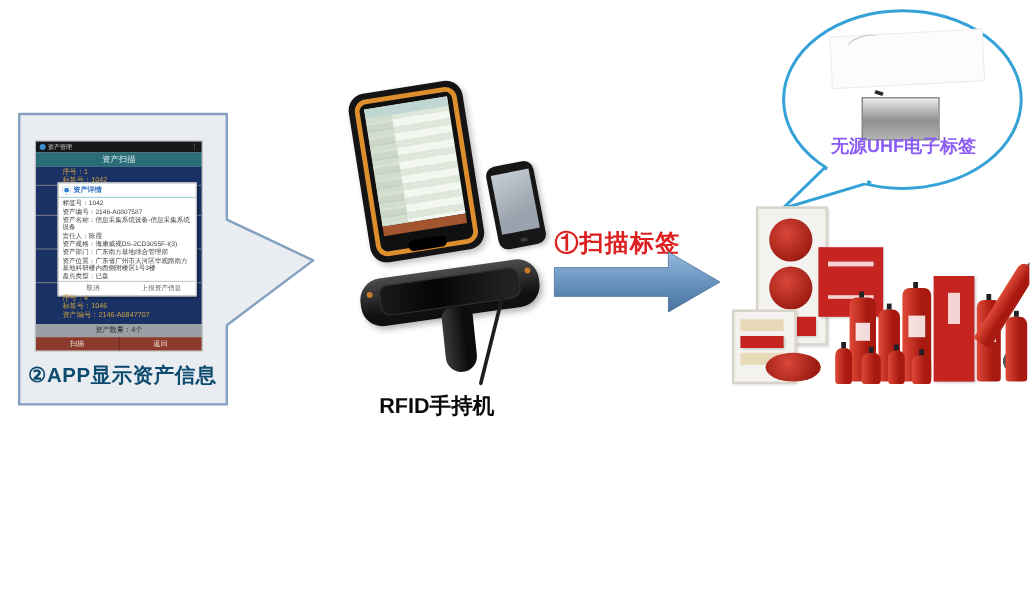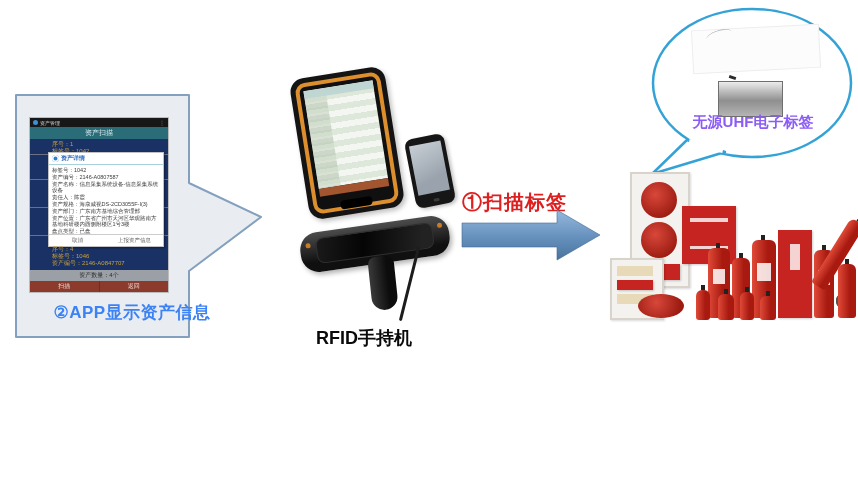--- a/index.html
+++ b/index.html
@@ -3,21 +3,21 @@
 <meta charset="utf-8">
 <style>
   html,body{margin:0;padding:0;background:#ffffff;}
   #stage{position:relative;width:858px;height:504px;background:#ffffff;overflow:hidden;
          font-family:"Liberation Sans",sans-serif;}
   .abs{position:absolute;}
 
   
   #callout-svg{left:10px;top:90px;}
   #left-caption{left:16px;top:301px;width:172px;text-align:center;
-    font-size:17px;font-weight:bold;color:#3b82f6;letter-spacing:0.5px;padding-left:30px;}
+    font-size:17px;font-weight:bold;color:#0c4a6e;letter-spacing:0.5px;}
 
   
   #phone{left:30px;top:118px;width:138px;height:174px;background:#cfcfcf;box-shadow:0 0 0 1px #bbb;}
   .p-status{height:9px;background:#171717;display:flex;align-items:center;gap:2px;padding:0 3px;}
   .p-ico{width:5px;height:5px;border-radius:50%;background:#3f8fd6;flex:none;}
   .p-status-t{font-size:5px;color:#dcdcdc;white-space:nowrap;}
   .p-dots{margin-left:auto;color:#9a9a9a;font-size:6px;line-height:6px;}
   .p-header{height:12px;background:#2a6d78;color:#d7e9eb;font-size:7px;
     display:flex;align-items:center;justify-content:center;}
   .p-body{position:relative;height:131px;background:#1a3166;overflow:hidden;}

